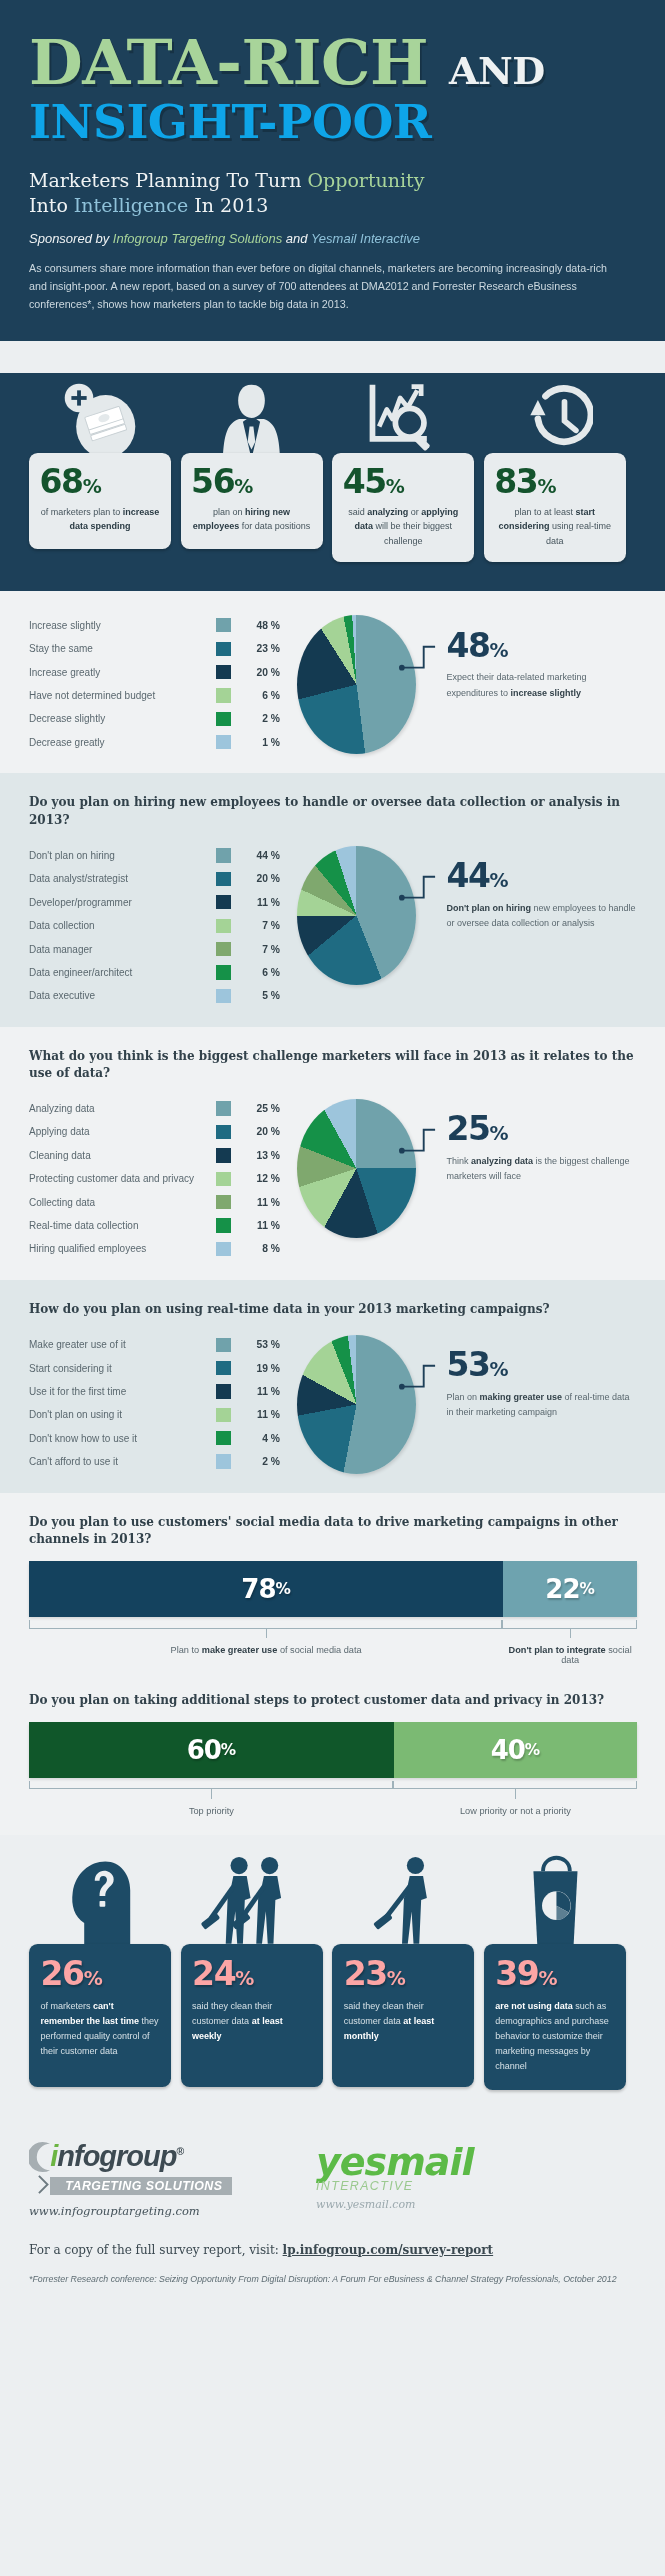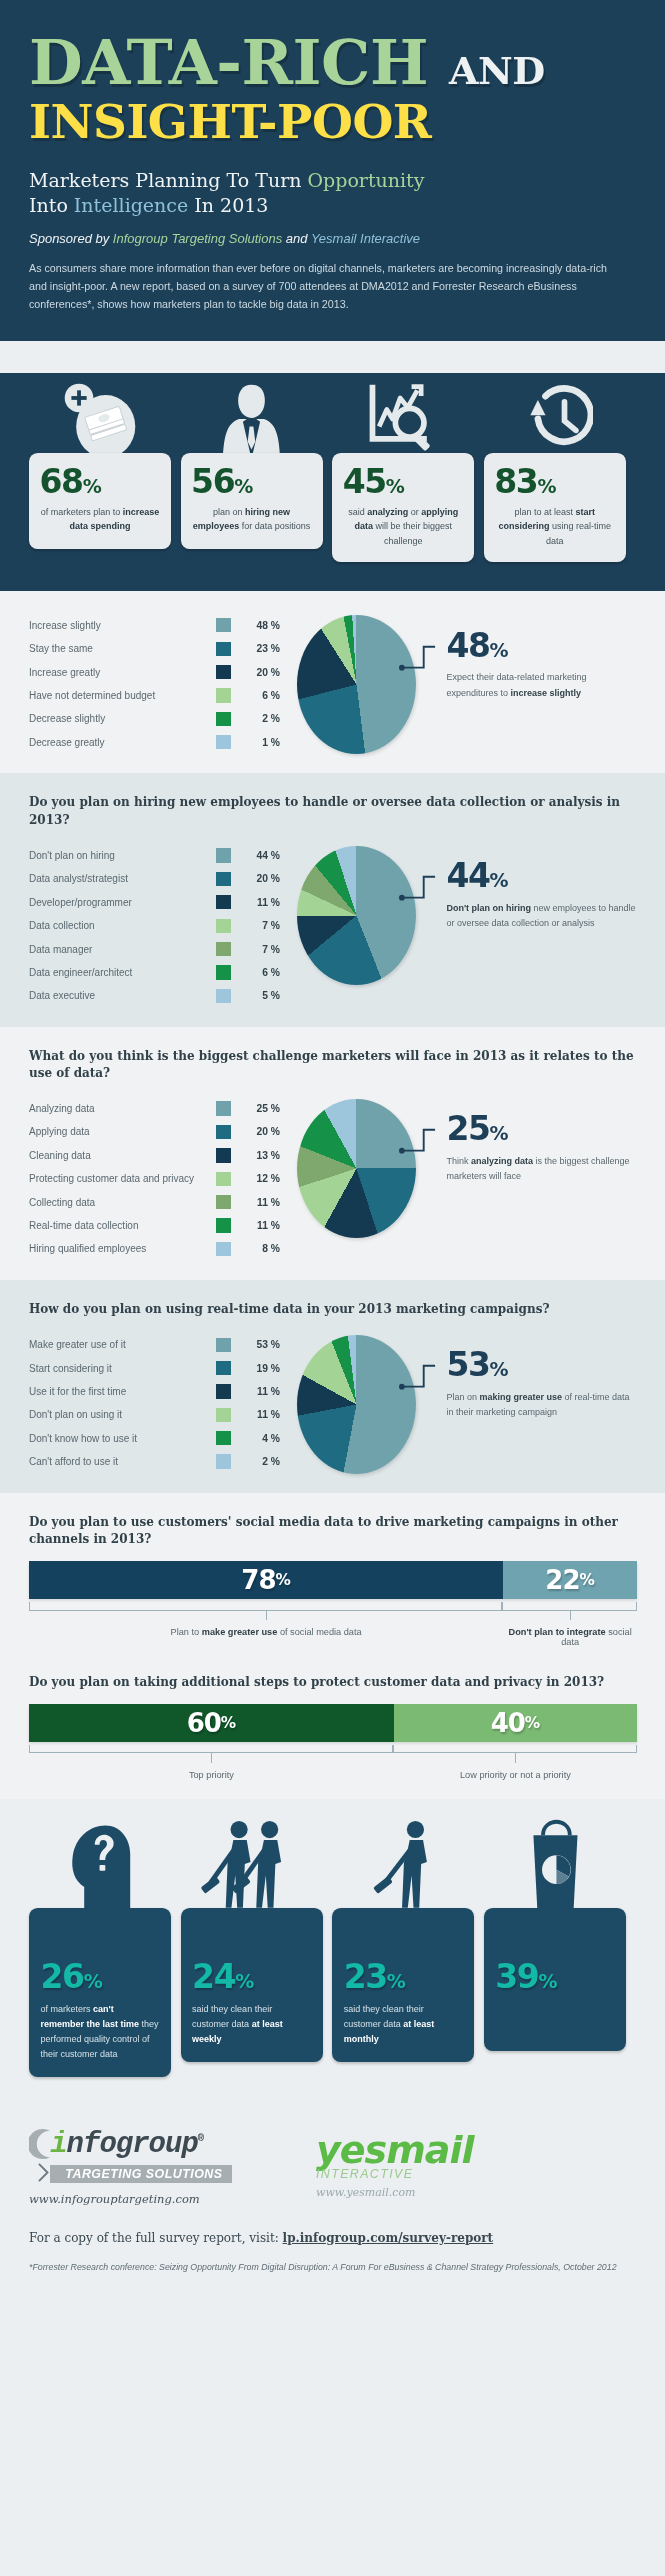--- a/index.html
+++ b/index.html
@@ -26,21 +26,21 @@
     letter-spacing: -0.5px;
     text-shadow: 1.9px 2.9px 0 rgba(0,0,0,0.22);
   }
   .t-green { color: #a8d49a; }
   .t-white { color: #eef1f2; font-size: 38px; }
   .t2 {
     font-family: "DejaVu Serif", serif;
     font-weight: bold;
     font-size: 47px;
     letter-spacing: -0.5px;
-    color: #fde047;
+    color: #0ea5e9;
     text-shadow: 1.9px 2.9px 0 rgba(0,0,0,0.22);
     margin-top: 1.9px;
   }
   .subtitle {
     font-family: "DejaVu Serif", serif;
     font-size: 19px;
     color: #f0f3f4;
     margin-top: 19px;
     line-height: 1.3;
   }
@@ -167,21 +167,21 @@
   .leader {
     position: absolute;
     left: -34px; top: 29px;
     width: 38px; height: 40px;
   }
 
   
   .barwrap { margin-top: 3.8px; }
   .bar {
     display: flex;
-    height: 38px;
+    height: 56px;
     box-shadow: 0 1.9px 2.9px rgba(0,0,0,0.13);
   }
   .bar-seg {
     display: flex;
     align-items: center;
     justify-content: center;
     color: #fff;
     font-family: "DejaVu Sans", sans-serif;
     font-weight: bold;
     font-size: 26px;
@@ -233,41 +233,40 @@
     padding: 13.4px 11.5px 15.3px 11.5px;
     position: relative;
     z-index: 2;
     min-height: 143px;
     box-shadow: 0 1.9px 2.9px rgba(0,0,0,0.2);
   }
   .bs-num {
     font-family: "DejaVu Sans", sans-serif;
     font-weight: bold;
     font-size: 33px;
-    color: #14b8a6;
+    color: #fca5a5;
     line-height: 1;
     letter-spacing: -1.4px;
     text-shadow: 1px 1.9px 1.9px rgba(0,0,0,0.25);
-    margin-top: 39px;
   }
   .bs-num .pct { font-size: 19px; letter-spacing: 0; }
   .bs-text {
     font-size: 9px;
     line-height: 1.68;
     color: #d5e0e6;
     margin-top: 8.6px;
   }
   .bs-text b { color: #ffffff; }
 
   
   .footer { background: #eceff1; padding: 25px 29px 29px 29px; }
   .logos { display: flex; align-items: flex-start; }
   .logo-left { width: 287px; }
   .ig-word {
-    font-family: Liberation Mono, monospace;
+    font-family: Liberation Sans, sans-serif;
     font-style: italic;
     font-weight: bold;
     font-size: 29px;
     color: #3d4a52;
     letter-spacing: -1px;
     position: relative;
     display: inline-block;
     text-align: center;
   }
   .ig-i { color: #6cb543; }
@@ -736,20 +735,21 @@
         <svg width="69" height="92" viewBox="0 0 72 96">
           <path d="M24 20 C24 10 32 6 38 6 C44 6 52 10 52 20" fill="none" stroke="#1d4b66" stroke-width="4"></path>
           <path d="M14 20 L60 20 L56 96 L18 96 Z" fill="#1d4b66"></path>
           <circle cx="38" cy="56" r="15" fill="#eceff1"></circle>
           <path d="M38 56 L38 41 A15 15 0 0 1 51 63 Z" fill="#1d4b66"></path>
           <path d="M38 56 L51 63 A15 15 0 0 1 38 71 Z" fill="#5d7f92"></path>
         </svg>
       </div>
       <div class="bs-card">
         <div class="bs-num"><span>39</span><span class="pct">%</span></div>
+        <div class="bs-text"><span></span><b>are not using data</b><span> such as demographics and purchase behavior to customize their marketing messages by channel</span></div>
       </div>
     </div>
   </div>
 
   <div class="footer">
     <div class="logos">
       <div class="logo-left">
         <div style="display:flex;align-items:center;">
           <svg width="25" height="34" viewBox="0 0 26 36" style="margin-right:-3.8px;">
             <path d="M22 4 A16 16 0 1 0 22 32 A13 13 0 1 1 22 4 Z" fill="#a6aeb2"></path>

